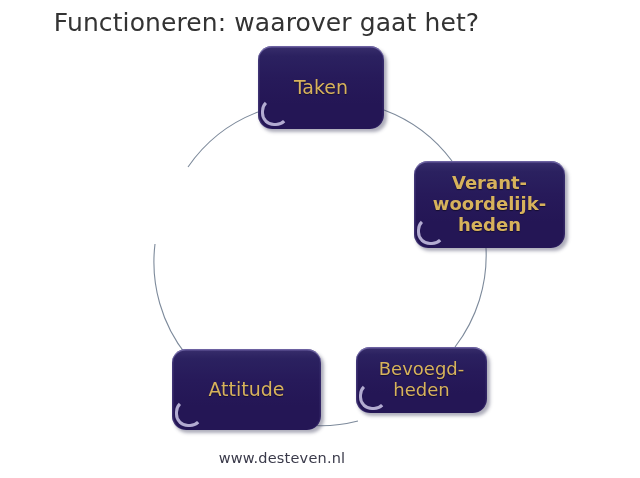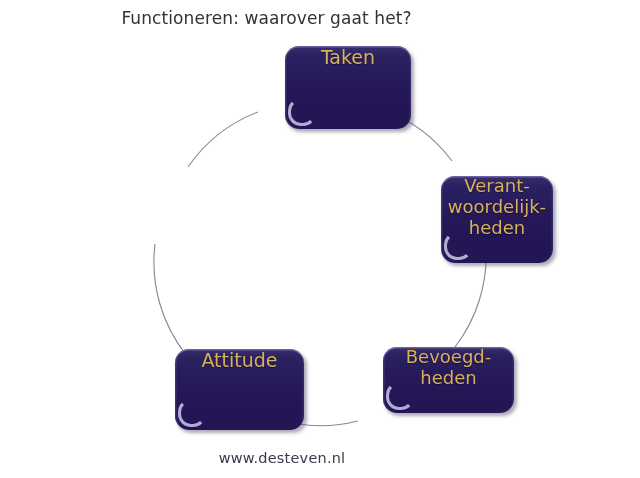--- a/index.html
+++ b/index.html
@@ -16,21 +16,21 @@
     height: 478px;
     background: #ffffff;
     overflow: hidden;
   }
   #diagram-title {
     position: absolute;
     left: 0;
     top: 8px;
     width: 533px;
     text-align: center;
-    font-size: 17px;
+    font-size: 25px;
     color: #333333;
     letter-spacing: 0.1px;
     white-space: nowrap;
   }
   #footer-url {
     position: absolute;
     left: 0;
     top: 450px;
     width: 564px;
     text-align: center;
@@ -56,23 +56,23 @@
         #2b2160 12%,
         #271a5a 38%,
         #241655 70%,
         #241655 100%);
     box-shadow:
       2.5px 3px 3.5px rgba(60,60,90,0.42),
       inset 0 1.5px 0 rgba(150,140,200,0.55),
       inset 1.5px 0 0 rgba(120,110,175,0.30),
       inset -1.5px 0 0 rgba(90,80,145,0.25);
     display: flex;
+    align-items: center;
     justify-content: center;
     overflow: hidden;
-    margin-left: 27px;
   }
   .node::after {
     
     content: "";
     position: absolute;
     left: 3px;
     bottom: 3px;
     width: 22px;
     height: 22px;
     border-left: 3px solid rgba(215,210,240,0.80);
@@ -90,23 +90,23 @@
     line-height: 1.16;
     text-shadow: 0 1px 1px rgba(0,0,0,0.45);
     padding: 0 6px;
     white-space: pre-line;
   }
   .label-lg { font-size: 19px; }
   .label-md { font-size: 18px; }
 
   
   #node-taken      { left: 258px; top: 46px;  width: 126px; height: 83px; }
-  #node-verant     { left: 414px; top: 176px; width: 112px; height: 87px; }
+  #node-verant     { left: 414px; top: 161px; width: 151px; height: 87px; font-weight: bold; }
   #node-bevoegd    { left: 356px; top: 347px; width: 131px; height: 66px; }
-  #node-attitude   { left: 148px; top: 349px; width: 129px; height: 81px; }
+  #node-attitude   { left: 172px; top: 349px; width: 149px; height: 81px; }
   #node-motivatie  { left: 95px;  top: 162px; width: 131px; height: 82px; }
 </style>
 </head>
 <body>
 
 <div id="canvas">
 
   <div id="diagram-title">Functioneren: waarover gaat het?</div>
 
   <svg id="cycle-svg" viewBox="0 0 640 478">

